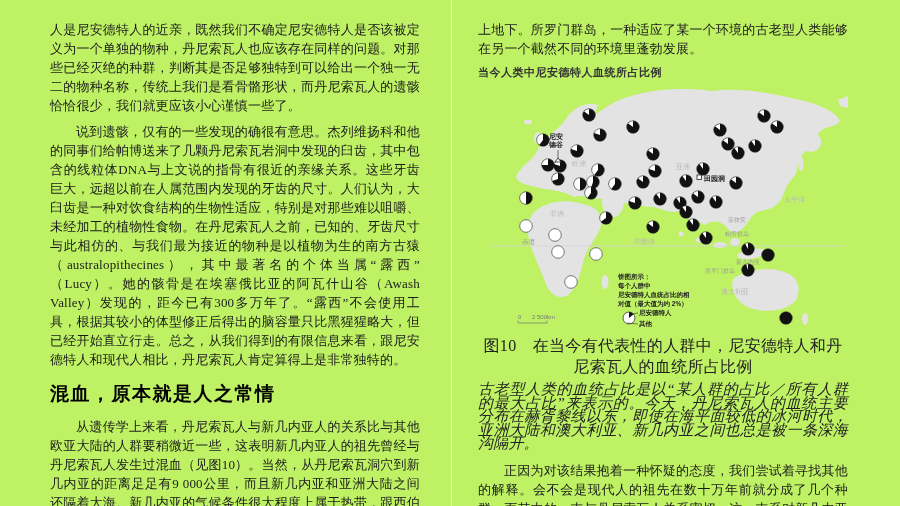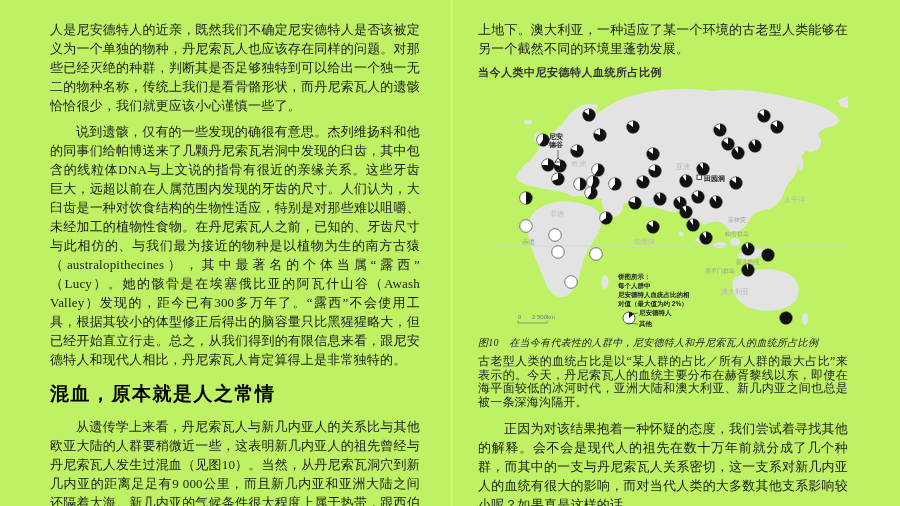--- a/index.html
+++ b/index.html
@@ -20,44 +20,44 @@
     margin:12px 0 10px 0;font-family:Liberation Serif, serif;
     font-weight:bold;font-size:19px;letter-spacing:1.5px;color:#000;
   }
   figure.mapfig{margin:6px 0 10px 0;}
   .fig-title{
     font-family:"Liberation Sans","DejaVu Sans",sans-serif;
     font-weight:bold;font-size:11px;color:#333;margin:3px 0 2px 0;letter-spacing:.5px;
   }
   svg.map{display:block;margin-left:10px;}
   .cap-title{
-    font-size:10px;color:#222;font-style:italic;
+    text-align:center;font-size:16px;color:#222;
     margin-top:6px;letter-spacing:.3px;
   }
   .cap-note{
-    font-size:12px;line-height:13.5px;color:#222;
+    font-size:15px;line-height:13.5px;color:#222;font-style:italic;
     text-align:justify;margin-top:5px;letter-spacing:.2px;
   }
 </style>
 </head>
 <body>
 
 <div class="spread">
 
   <div class="page page-left">
     <p class="body noindent">人是尼安德特人的近亲，既然我们不确定尼安德特人是否该被定义为一个单独的物种，丹尼索瓦人也应该存在同样的问题。对那些已经灭绝的种群，判断其是否足够独特到可以给出一个独一无二的物种名称，传统上我们是看骨骼形状，而丹尼索瓦人的遗骸恰恰很少，我们就更应该小心谨慎一些了。</p>
     <p class="body">说到遗骸，仅有的一些发现的确很有意思。杰列维扬科和他的同事们给帕博送来了几颗丹尼索瓦岩洞中发现的臼齿，其中包含的线粒体DNA与上文说的指骨有很近的亲缘关系。这些牙齿巨大，远超以前在人属范围内发现的牙齿的尺寸。人们认为，大臼齿是一种对饮食结构的生物性适应，特别是对那些难以咀嚼、未经加工的植物性食物。在丹尼索瓦人之前，已知的、牙齿尺寸与此相仿的、与我们最为接近的物种是以植物为生的南方古猿（australopithecines），其中最著名的个体当属“露西”（Lucy）。她的骸骨是在埃塞俄比亚的阿瓦什山谷（Awash Valley）发现的，距今已有300多万年了。“露西”不会使用工具，根据其较小的体型修正后得出的脑容量只比黑猩猩略大，但已经开始直立行走。总之，从我们得到的有限信息来看，跟尼安德特人和现代人相比，丹尼索瓦人肯定算得上是非常独特的。</p>
     <h2 class="section">混血，原本就是人之常情</h2>
     <p class="body">从遗传学上来看，丹尼索瓦人与新几内亚人的关系比与其他欧亚大陆的人群要稍微近一些，这表明新几内亚人的祖先曾经与丹尼索瓦人发生过混血（见图10）。当然，从丹尼索瓦洞穴到新几内亚的距离足足有9 000公里，而且新几内亚和亚洲大陆之间还隔着大海。新几内亚的气候条件很大程度上属于热带，跟西伯利亚的严冬比起来，简直就是天</p>
   </div>
 
   <div class="page-divider"></div>
 
   <div class="page page-right">
-    <p class="body noindent">上地下。澳大利亚，一种适应了某一个环境的古老型人类能够在另一个截然不同的环境里蓬勃发展。</p>
+    <p class="body noindent">上地下。所罗门群岛，一种适应了某一个环境的古老型人类能够在另一个截然不同的环境里蓬勃发展。</p>
 
     <figure class="mapfig">
       <div class="fig-title">当今人类中尼安德特人血统所占比例</div>
       <svg id="map" class="map" viewBox="0 0 360 248" width="360" height="248" xmlns="http://www.w3.org/2000/svg">
           <g>
             <path d="M28,95 C34,81 46,79 50,67 C56,55 70,49 78,37 C84,27 96,19 110,23 L106,33 C114,29 124,19 140,15 C164,7 196,5 224,9 C252,5 282,11 308,17 C328,21 348,29 352,39 C346,47 334,43 330,53 C338,61 330,73 318,69 C308,77 312,89 304,97 C294,107 298,115 288,123 C278,131 270,125 262,137 C256,147 248,155 240,147 C234,139 226,137 216,143 C208,135 198,141 190,129 C180,133 170,123 158,125 C146,119 134,125 122,115 C110,121 98,111 86,115 C74,107 60,109 48,105 C38,103 30,101 28,95 Z" fill="#e3e3e3"></path>
             <path d="M58,123 C70,117 86,119 98,123 C110,125 116,135 112,147 C108,157 100,165 96,177 C92,191 90,205 80,213 C70,219 60,211 56,197 C50,181 42,167 40,151 C38,137 46,127 58,123 Z" fill="#e3e3e3"></path>
             <path d="M116,114 C124,112 134,116 136,122 C134,132 128,138 120,134 C114,128 112,118 116,114 Z" fill="#e3e3e3"></path>
             <path d="M250,172 C258,166 272,165 280,169 C276,175 262,178 254,177 C250,175 248,174 250,172 Z" fill="#e3e3e3"></path>
             <path d="M246,196 C258,188 280,184 296,190 C310,194 314,206 308,218 C300,228 280,232 262,226 C250,222 240,208 246,196 Z" fill="#e3e3e3"></path>

